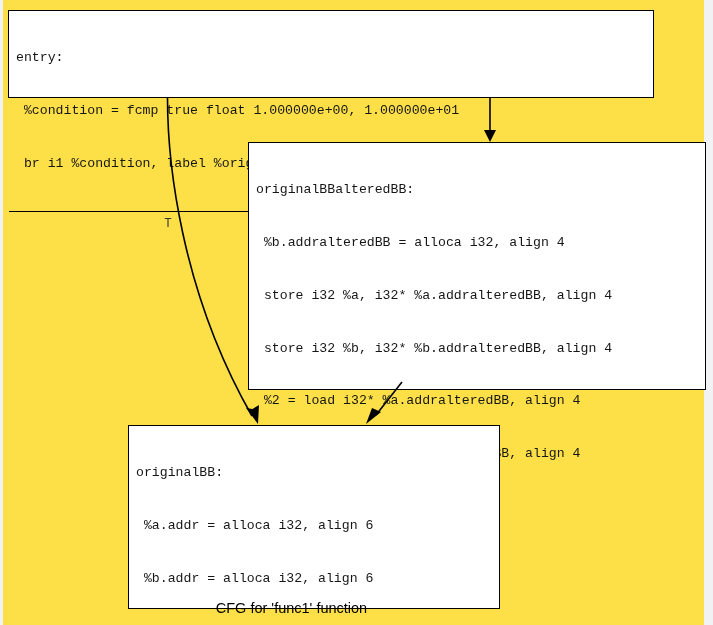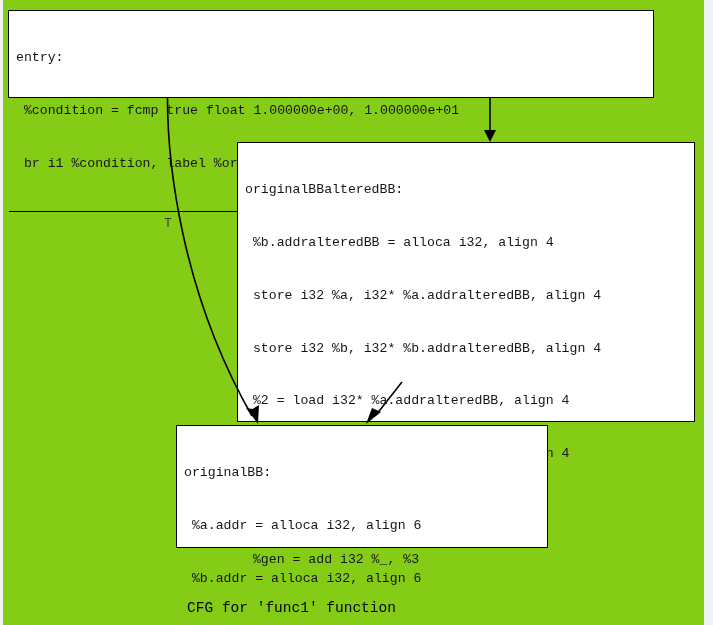--- a/index.html
+++ b/index.html
@@ -4,21 +4,21 @@
 <style>
   html, body {
     margin: 0;
     padding: 0;
     background: #ffffff;
   }
   #page {
     position: relative;
     width: 713px;
     height: 625px;
-    background: #84cc16;
+    background: #fde047;
     overflow: hidden;
     font-family: "Liberation Mono", "DejaVu Sans Mono", monospace;
   }
   
   .gutter-left {
     position: absolute;
     left: 0; top: 0;
     width: 3px; height: 625px;
     background: #f1f2f4;
   }
@@ -58,43 +58,43 @@
     justify-content: center;
     font-family: "Liberation Mono", "DejaVu Sans Mono", monospace;
     font-size: 12.5px;
     color: #3a3a3a;
     height: 100%;
     box-sizing: border-box;
   }
   #port-true  { width: 319px; border-right: 1.4px solid #000000; }
   #port-false { width: 324px; }
 
-  #altered-node { left: 237px; top: 142px; width: 458px; height: 280px; }
-  #original-node { left: 128px; top: 425px; width: 372px; height: 123px; margin-left: 48px; }
+  #altered-node { left: 248px; top: 142px; width: 458px; height: 248px; }
+  #original-node { left: 128px; top: 425px; width: 372px; height: 184px; }
 
   #edges {
     position: absolute;
     left: 0; top: 0;
     width: 713px; height: 625px;
     pointer-events: none;
   }
   .edge-path {
     fill: none;
     stroke: #000000;
     stroke-width: 1.6px;
   }
   .arrow-head { fill: #000000; stroke: none; }
 
   #caption {
     position: absolute;
     left: 0;
     top: 600px;
     width: 583px;
     text-align: center;
-    font-family: Liberation Mono, monospace;
+    font-family: Liberation Sans, sans-serif;
     font-size: 14.5px;
     color: #000000;
   }
 </style>
 </head>
 <body>
 
 <div id="page">
 
   <div class="gutter-left"></div>

